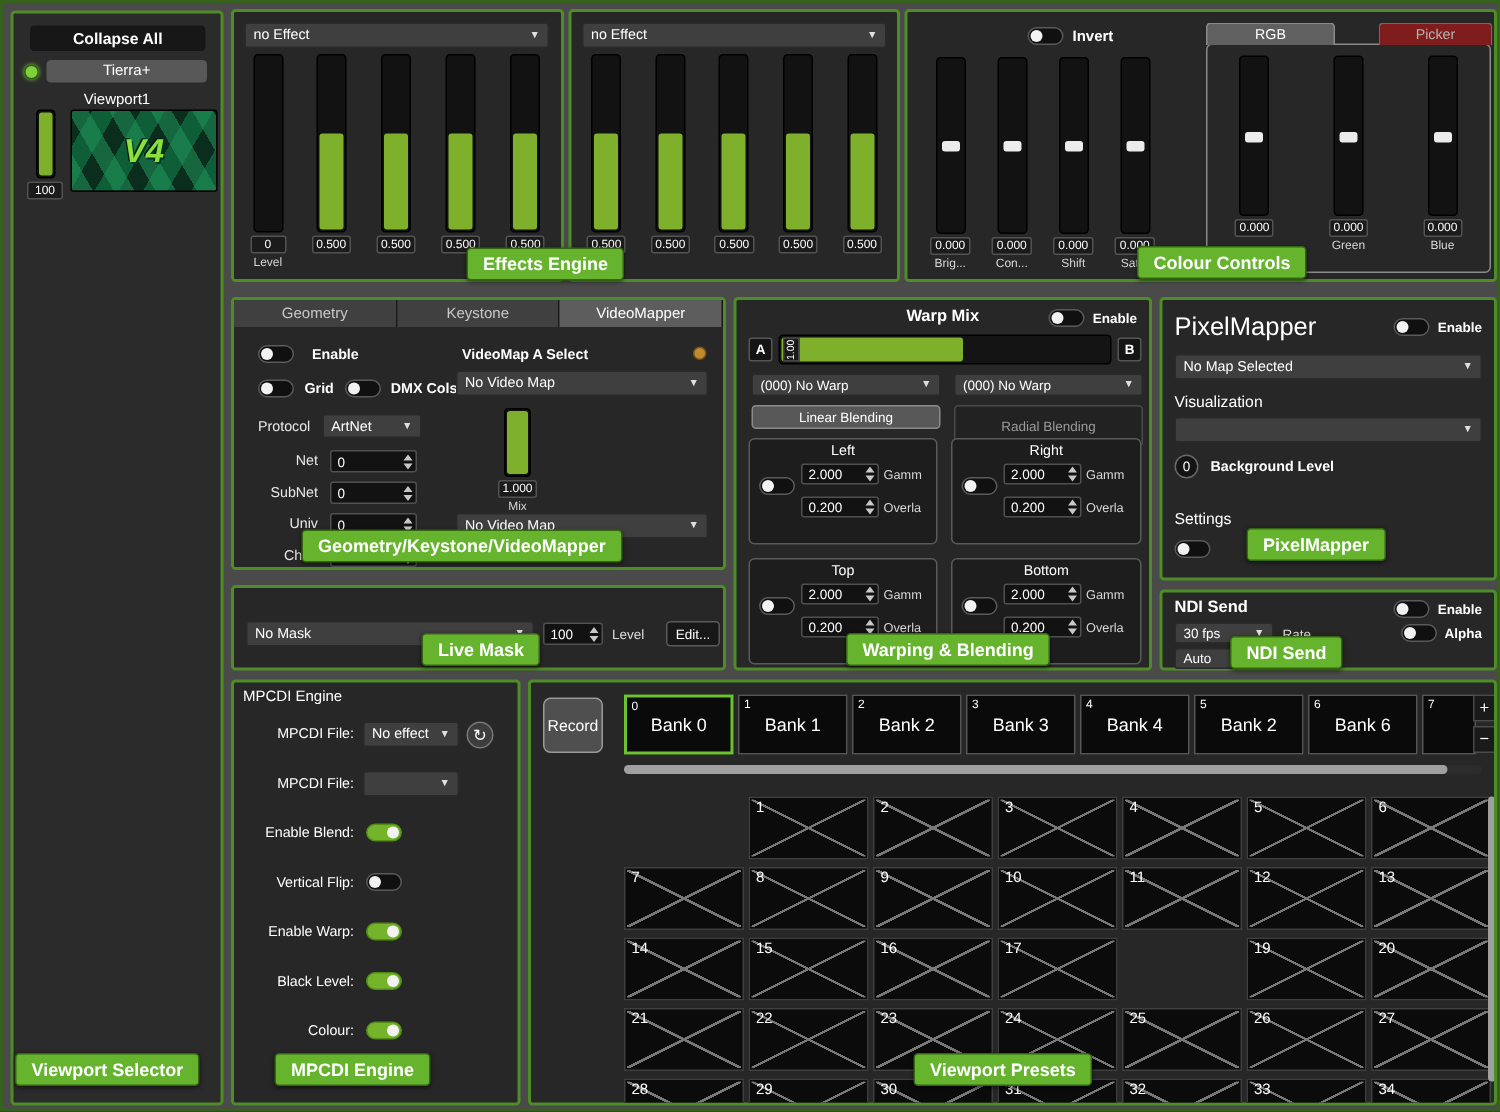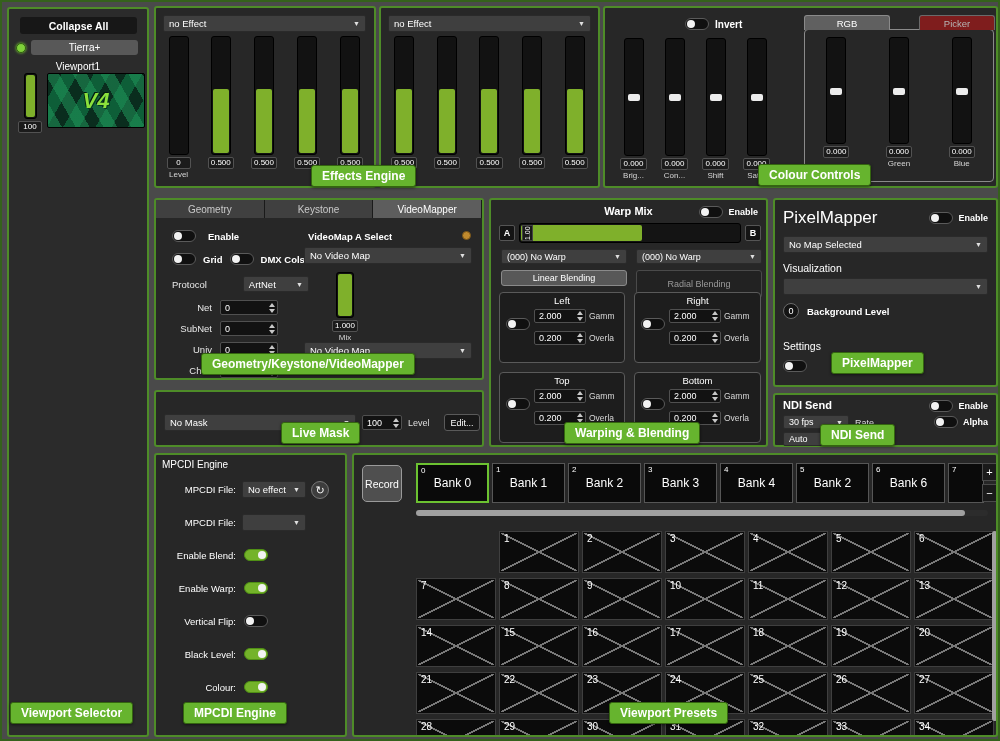--- a/index.html
+++ b/index.html
@@ -66,21 +66,21 @@
 #col-rgb{position:absolute;left:0;top:7px;width:100%;display:flex;justify-content:space-around;}
 #col-rgb .vtrack{height:107px;}
 
 #gkv{left:152px;top:196px;width:330px;height:182px;}
 #gkv-tabs{position:absolute;left:0;top:0;right:0;height:18px;display:flex;background:#1a1a1a;}
 .gtab{flex:1;display:flex;align-items:center;justify-content:center;font-size:10px;color:#c9c9c9;background:#404040;border-right:1px solid #1a1a1a;}
 .gtab.active{background:#5d5d5d;color:#fff;}
 #gkv-enable-row{position:absolute;left:16px;top:30px;display:flex;align-items:center;gap:12px;}
 #gkv-grid-row{position:absolute;left:16px;top:53px;display:flex;align-items:center;gap:7px;}
 #gkv-protocol-row{position:absolute;left:16px;top:76px;display:flex;align-items:center;gap:8px;}
-#gkv-protocol-row .dropdown{position:relative;width:66px;height:16px;margin-left:28px;}
+#gkv-protocol-row .dropdown{position:relative;width:66px;height:16px;}
 .gkv-bold{font-size:9.5px;color:#fff;font-weight:bold;}
 .gkv-plain{font-size:9.5px;color:#e8e8e8;}
 #gkv-fields{position:absolute;left:4px;top:97px;}
 .gkv-frow{display:flex;align-items:center;height:21px;gap:8px;}
 .gkv-flabel{width:52px;text-align:right;font-size:9.5px;color:#e8e8e8;}
 #gkv-vmap-label{position:absolute;left:152px;top:31px;font-size:9.5px;color:#fff;font-weight:bold;}
 #gkv-vmap-dot{position:absolute;left:306px;top:31px;width:9px;height:9px;border-radius:50%;background:#c08a2e;border:1px solid #7a5518;}
 #gkv-vmap-a{left:148px;top:47px;width:168px;}
 #gkv-mix{position:absolute;left:176px;top:72px;}
 #gkv-mix .vtrack{height:46px;width:18px;}
@@ -650,28 +650,28 @@
             <span class="arrow">▼</span>
           </div>
         </div>
         <div class="mrow">
           <div class="mlabel">Enable Blend:</div>
           <div class="toggle on">
             <div class="knob"></div>
           </div>
         </div>
         <div class="mrow">
+          <div class="mlabel">Vertical Flip:</div>
+          <div class="toggle">
+            <div class="knob"></div>
+          </div>
+        </div>
+        <div class="mrow">
           <div class="mlabel">Enable Warp:</div>
           <div class="toggle on">
-            <div class="knob"></div>
-          </div>
-        </div>
-        <div class="mrow">
-          <div class="mlabel">Vertical Flip:</div>
-          <div class="toggle">
             <div class="knob"></div>
           </div>
         </div>
         <div class="mrow">
           <div class="mlabel">Black Level:</div>
           <div class="toggle on">
             <div class="knob"></div>
           </div>
         </div>
         <div class="mrow">
@@ -768,23 +768,20 @@
           <span class="pnum">14</span>
         </div>
         <div class="preset" style="left: 83px; top: 94px;">
           <span class="pnum">15</span>
         </div>
         <div class="preset" style="left: 166px; top: 94px;">
           <span class="pnum">16</span>
         </div>
         <div class="preset" style="left: 249px; top: 94px;">
           <span class="pnum">17</span>
-        </div>
-        <div class="preset" style="left: 332px; top: 94px;">
-          <span class="pnum">18</span>
         </div>
         <div class="preset" style="left: 415px; top: 94px;">
           <span class="pnum">19</span>
         </div>
         <div class="preset" style="left: 498px; top: 94px; padding-left: 20px;">
           <span class="pnum">20</span>
         </div>
         <div class="preset" style="left: 0px; top: 141px;">
           <span class="pnum">21</span>
         </div>

